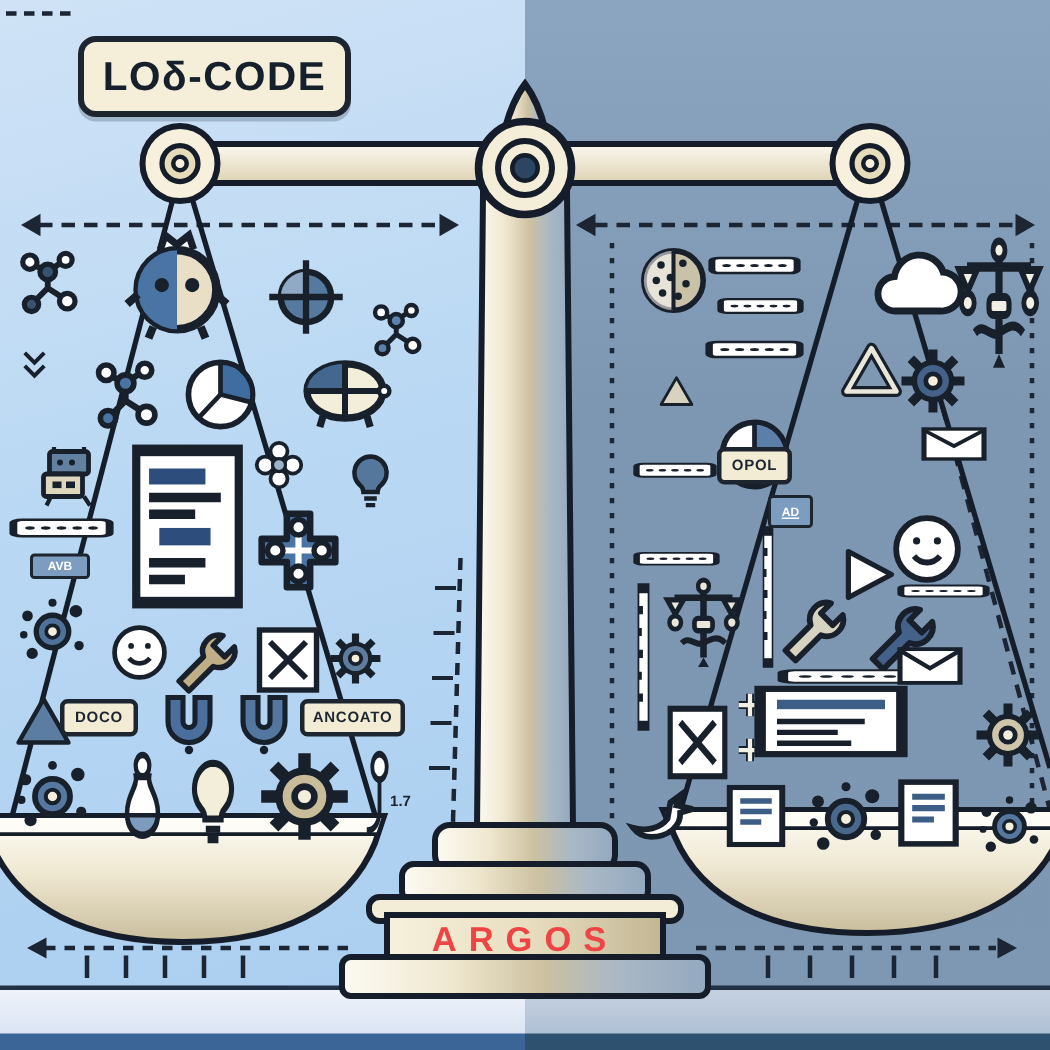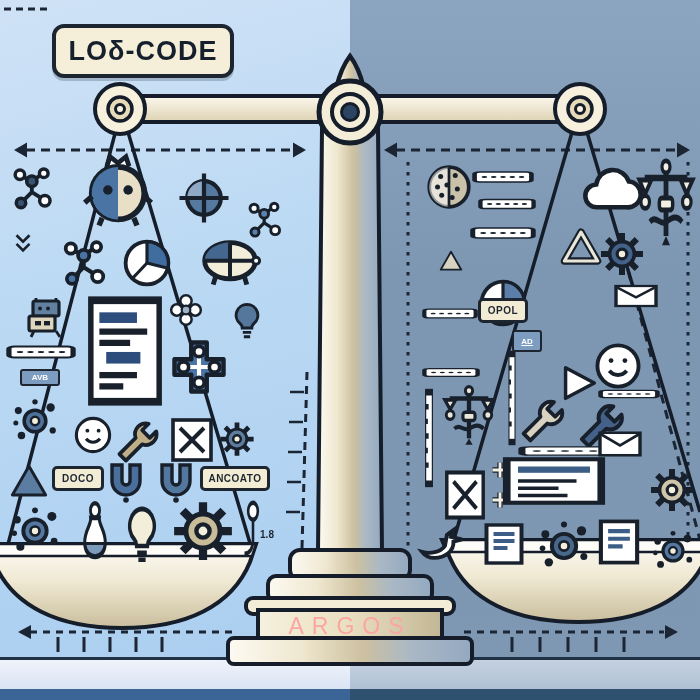--- a/index.html
+++ b/index.html
@@ -25,21 +25,21 @@
   .chip-blue{background:#7c9cc0;border:2px solid #1d2630;border-radius:3px;
     font-size:8px;color:#fff}
   .chip-plain{font-size:10px;color:#1d2630;font-weight:700}
   .label-box{position:absolute;background:#f5efda;border:4px solid #1d2630;border-radius:12px;
     display:flex;align-items:center;justify-content:center;font-weight:800;font-size:27px;
     color:#16202c;box-shadow:0 3px 0 rgba(20,30,45,.22)}
   #label-left{left:52px;top:24px;width:174px;height:46px;letter-spacing:1px}
   #label-right{left:508px;top:26px;width:148px;height:46px;letter-spacing:3px}
   #base-label{position:absolute;left:255px;top:612px;width:190px;height:28px;
     display:flex;align-items:center;justify-content:center;
-    font-weight:400;font-size:23px;letter-spacing:8px;color:#fca5a5}
+    font-weight:700;font-size:23px;letter-spacing:8px;color:#ef4444}
 </style>
 </head>
 <body>
 
 <div class="stage">
 
   <div class="bg bg-left"></div>
   <div class="bg bg-right"></div>
   <div class="floor floor-left"></div>
   <div class="floor floor-right"></div>
@@ -621,25 +621,25 @@
         <svg viewBox="0 0 24 24" width="100%" height="100%" preserveAspectRatio="none">
           <use href="#i-bar"></use>
         </svg>
       </div>
       <div class="ic" style="left: 650px; top: 528px; width: 46px; height: 46px; color: rgb(85, 119, 160);">
         <svg viewBox="0 0 24 24" width="100%" height="100%" preserveAspectRatio="none">
           <use href="#i-splat"></use>
         </svg>
       </div>
       <div class="chip chip-blue" style="left: 20px; top: 369px; width: 40px; height: 17px;">AVB</div>
-      <div class="chip chip-cream" style="left: 52px; top: 466px; width: 52px; height: 25px;">DOCO</div>
+      <div class="chip chip-cream" style="left: 40px; top: 466px; width: 52px; height: 25px;">DOCO</div>
       <div class="chip chip-cream" style="left: 200px; top: 466px; width: 70px; height: 25px;">ANCOATO</div>
       <div class="chip chip-cream" style="left: 466px; top: 298px; width: 50px; height: 25px; margin-left: 12px;">OPOL</div>
       <div class="chip chip-blue" style="left: 512px; top: 330px; width: 30px; height: 22px; text-decoration: underline;">AD</div>
-      <div class="chip chip-plain" style="left: 254px; top: 527px; width: 26px; height: 14px;">1.8</div>
+      <div class="chip chip-plain" style="left: 254px; top: 527px; width: 26px; height: 14px;">1.7</div>
     </div>
 
   <div id="label-left" class="label-box">
     <span>LOδ-CODE</span>
   </div>
   <div id="base-label">ARGOS</div>
 
 </div>
 
 </body></html>

